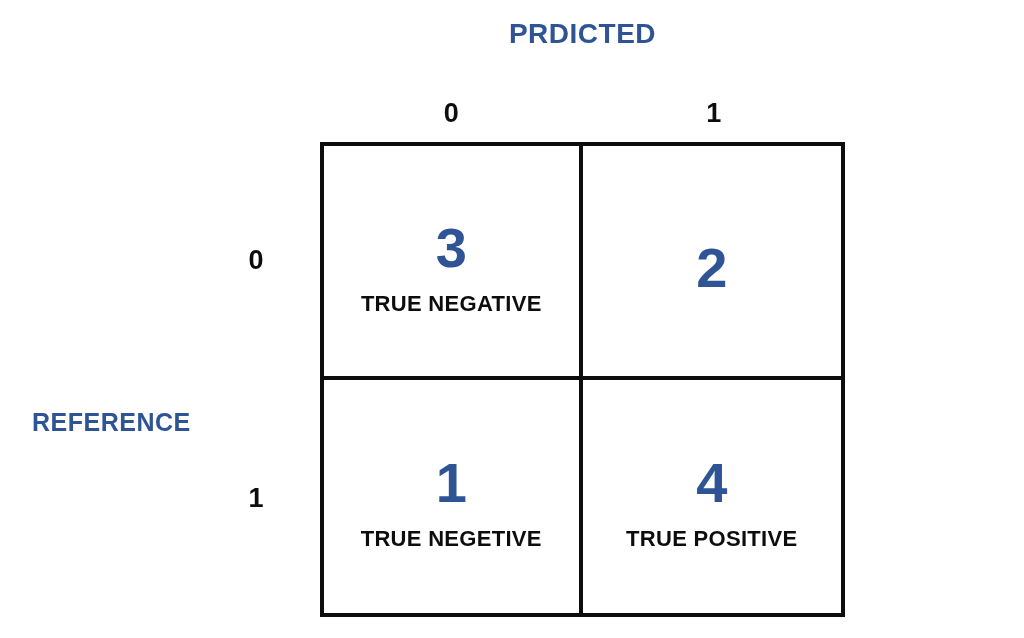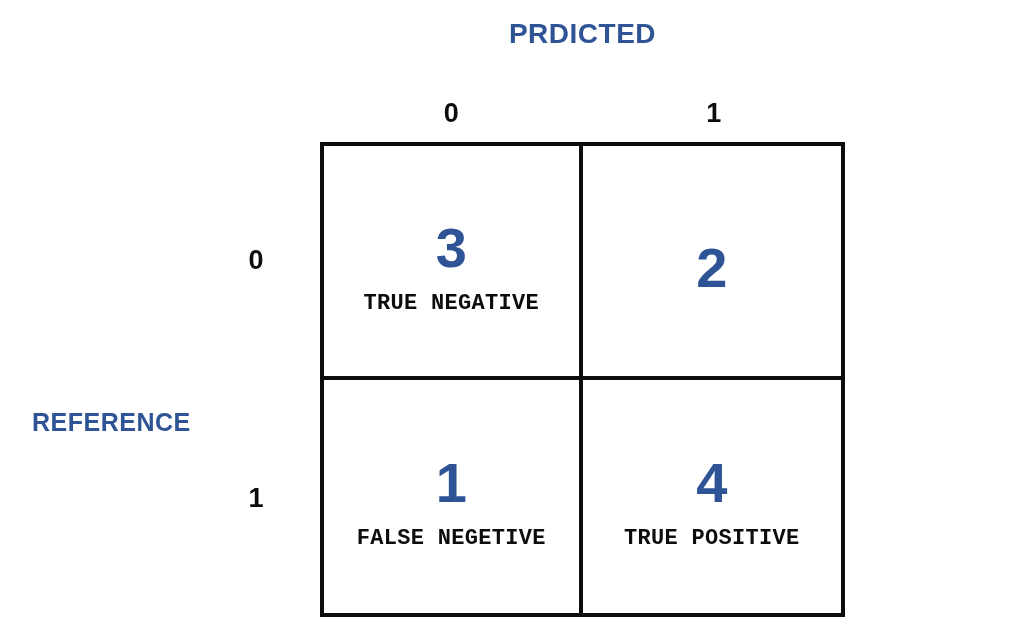--- a/index.html
+++ b/index.html
@@ -102,21 +102,20 @@
     font-weight: bold;
     color: #2F5496;
     line-height: 58px;
   }
   .cell-label {
     font-size: 22px;
     font-weight: bold;
     color: #0d0d0d;
     letter-spacing: 0.3px;
     line-height: 26px;
-    font-family: Liberation Mono, monospace;
   }
 </style>
 </head>
 <body>
 
 <div class="canvas">
 
   <div class="predicted-title">PRDICTED</div>
 
   <div class="reference-title">REFERENCE</div>
@@ -137,21 +136,21 @@
       <div class="cell-value">3</div>
       <div class="cell-label">TRUE NEGATIVE</div>
     </div>
 
     <div class="cell cell-tr">
       <div class="cell-value">2</div>
     </div>
 
     <div class="cell cell-bl">
       <div class="cell-value">1</div>
-      <div class="cell-label">FALSE NEGETIVE</div>
+      <div class="cell-label">TRUE NEGETIVE</div>
     </div>
 
     <div class="cell cell-br">
       <div class="cell-value">4</div>
       <div class="cell-label">TRUE POSITIVE</div>
     </div>
 
   </div>
 
 </div>

